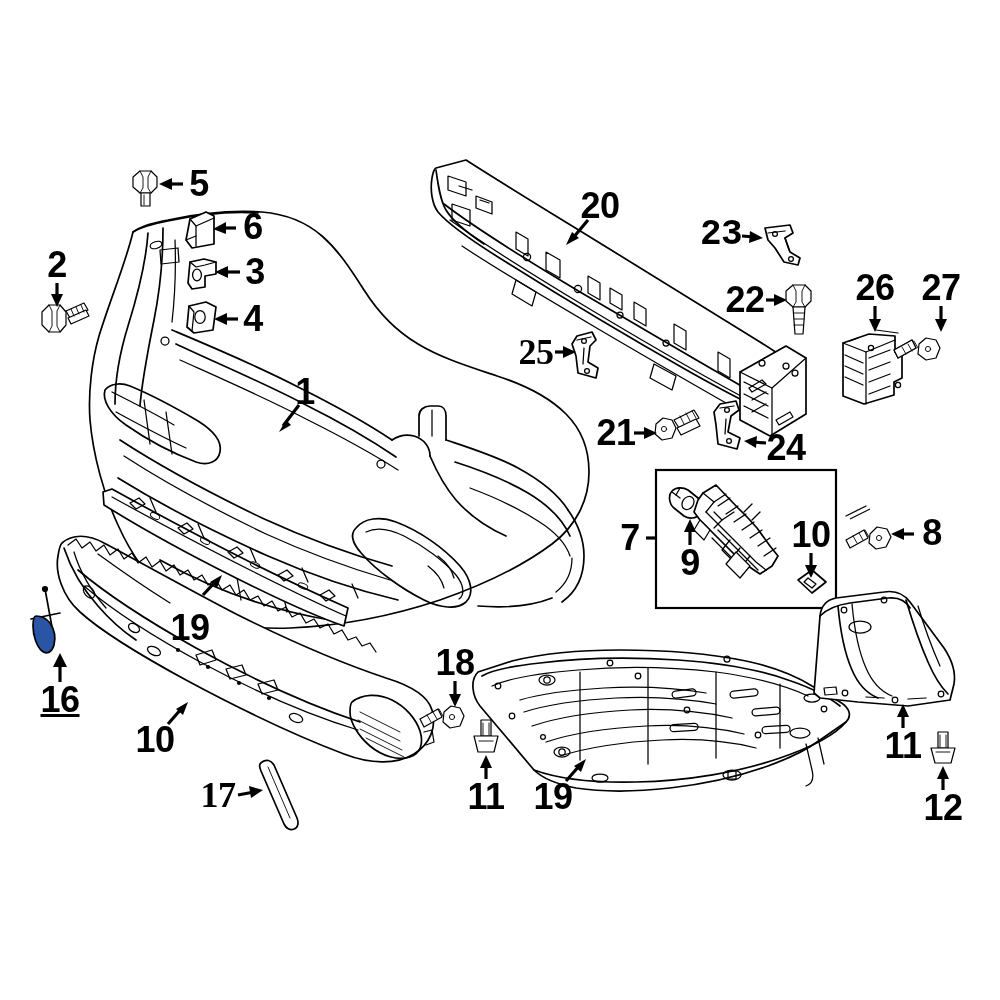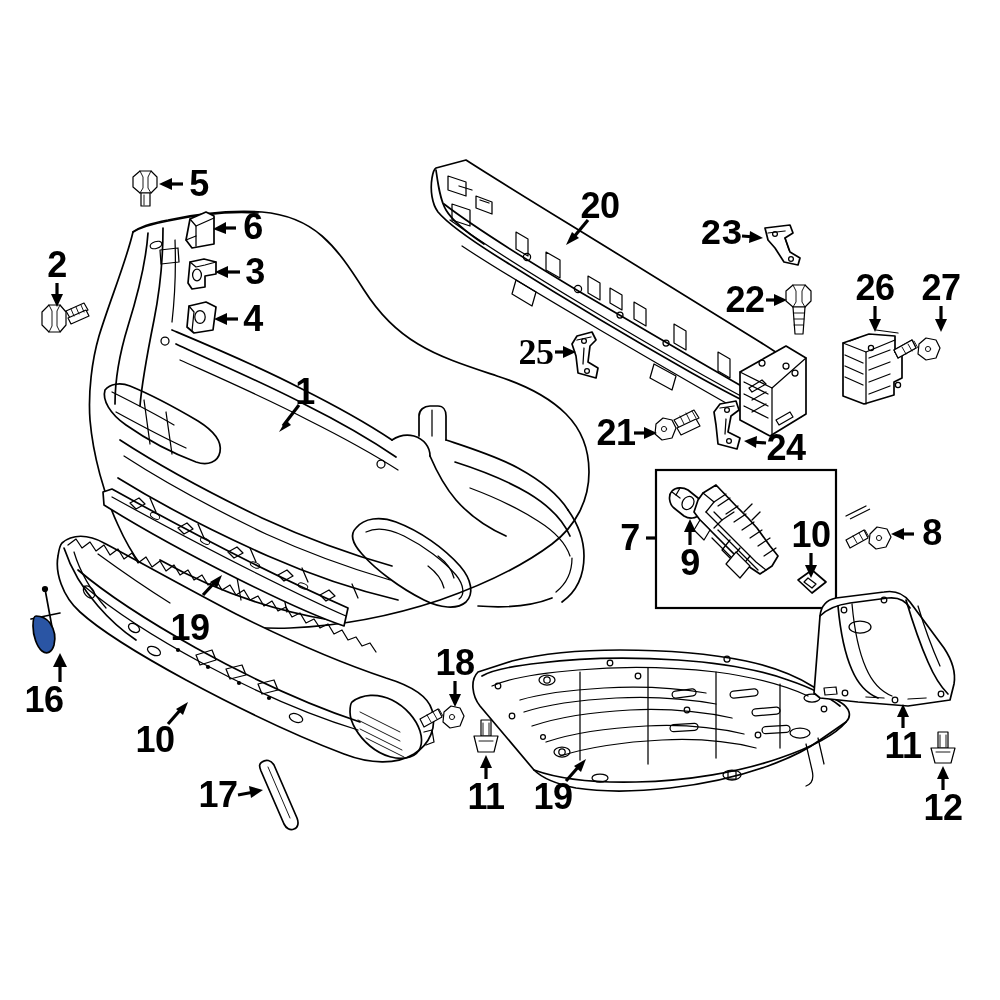--- a/index.html
+++ b/index.html
@@ -687,22 +687,22 @@
       <div class="callout-number" style="left: 253px; top: 227px;">6</div>
       <div class="callout-number" style="left: 630px; top: 538px;">7</div>
       <div class="callout-number" style="left: 932px; top: 533px;">8</div>
       <div class="callout-number" style="left: 690px; top: 563px;">9</div>
       <div class="callout-number" style="left: 811px; top: 535px;">10</div>
       <div class="callout-number" style="left: 903px; top: 746px; text-align: center;">11</div>
       <div class="callout-number" style="left: 943px; top: 808px;">12</div>
       <div class="callout-number" style="left: 553px; top: 797px;">19</div>
       <div class="callout-number" style="left: 486px; top: 797px;">11</div>
       <div class="callout-number" style="left: 155px; top: 740px;">10</div>
-      <div class="callout-number" style="left: 44px; top: 700px;">16</div>
-      <div class="callout-number" style="left: 218px; top: 795px;">17</div>
+      <div class="callout-number" style="left: 60px; top: 700px; text-decoration: underline;">16</div>
+      <div class="callout-number" style="left: 218px; top: 795px; font-family: Liberation Serif, serif;">17</div>
       <div class="callout-number" style="left: 455px; top: 663px;">18</div>
       <div class="callout-number" style="left: 190px; top: 628px;">19</div>
       <div class="callout-number" style="left: 600px; top: 206px;">20</div>
       <div class="callout-number" style="left: 616px; top: 433px;">21</div>
       <div class="callout-number" style="left: 745px; top: 300px;">22</div>
       <div class="callout-number" style="left: 721px; top: 235px; font-family: Liberation Mono, monospace;">23</div>
       <div class="callout-number" style="left: 786px; top: 448px;">24</div>
       <div class="callout-number" style="left: 536px; top: 352px; font-family: Liberation Serif, serif;">25</div>
       <div class="callout-number" style="left: 875px; top: 288px;">26</div>
       <div class="callout-number" style="left: 941px; top: 288px;">27</div>

